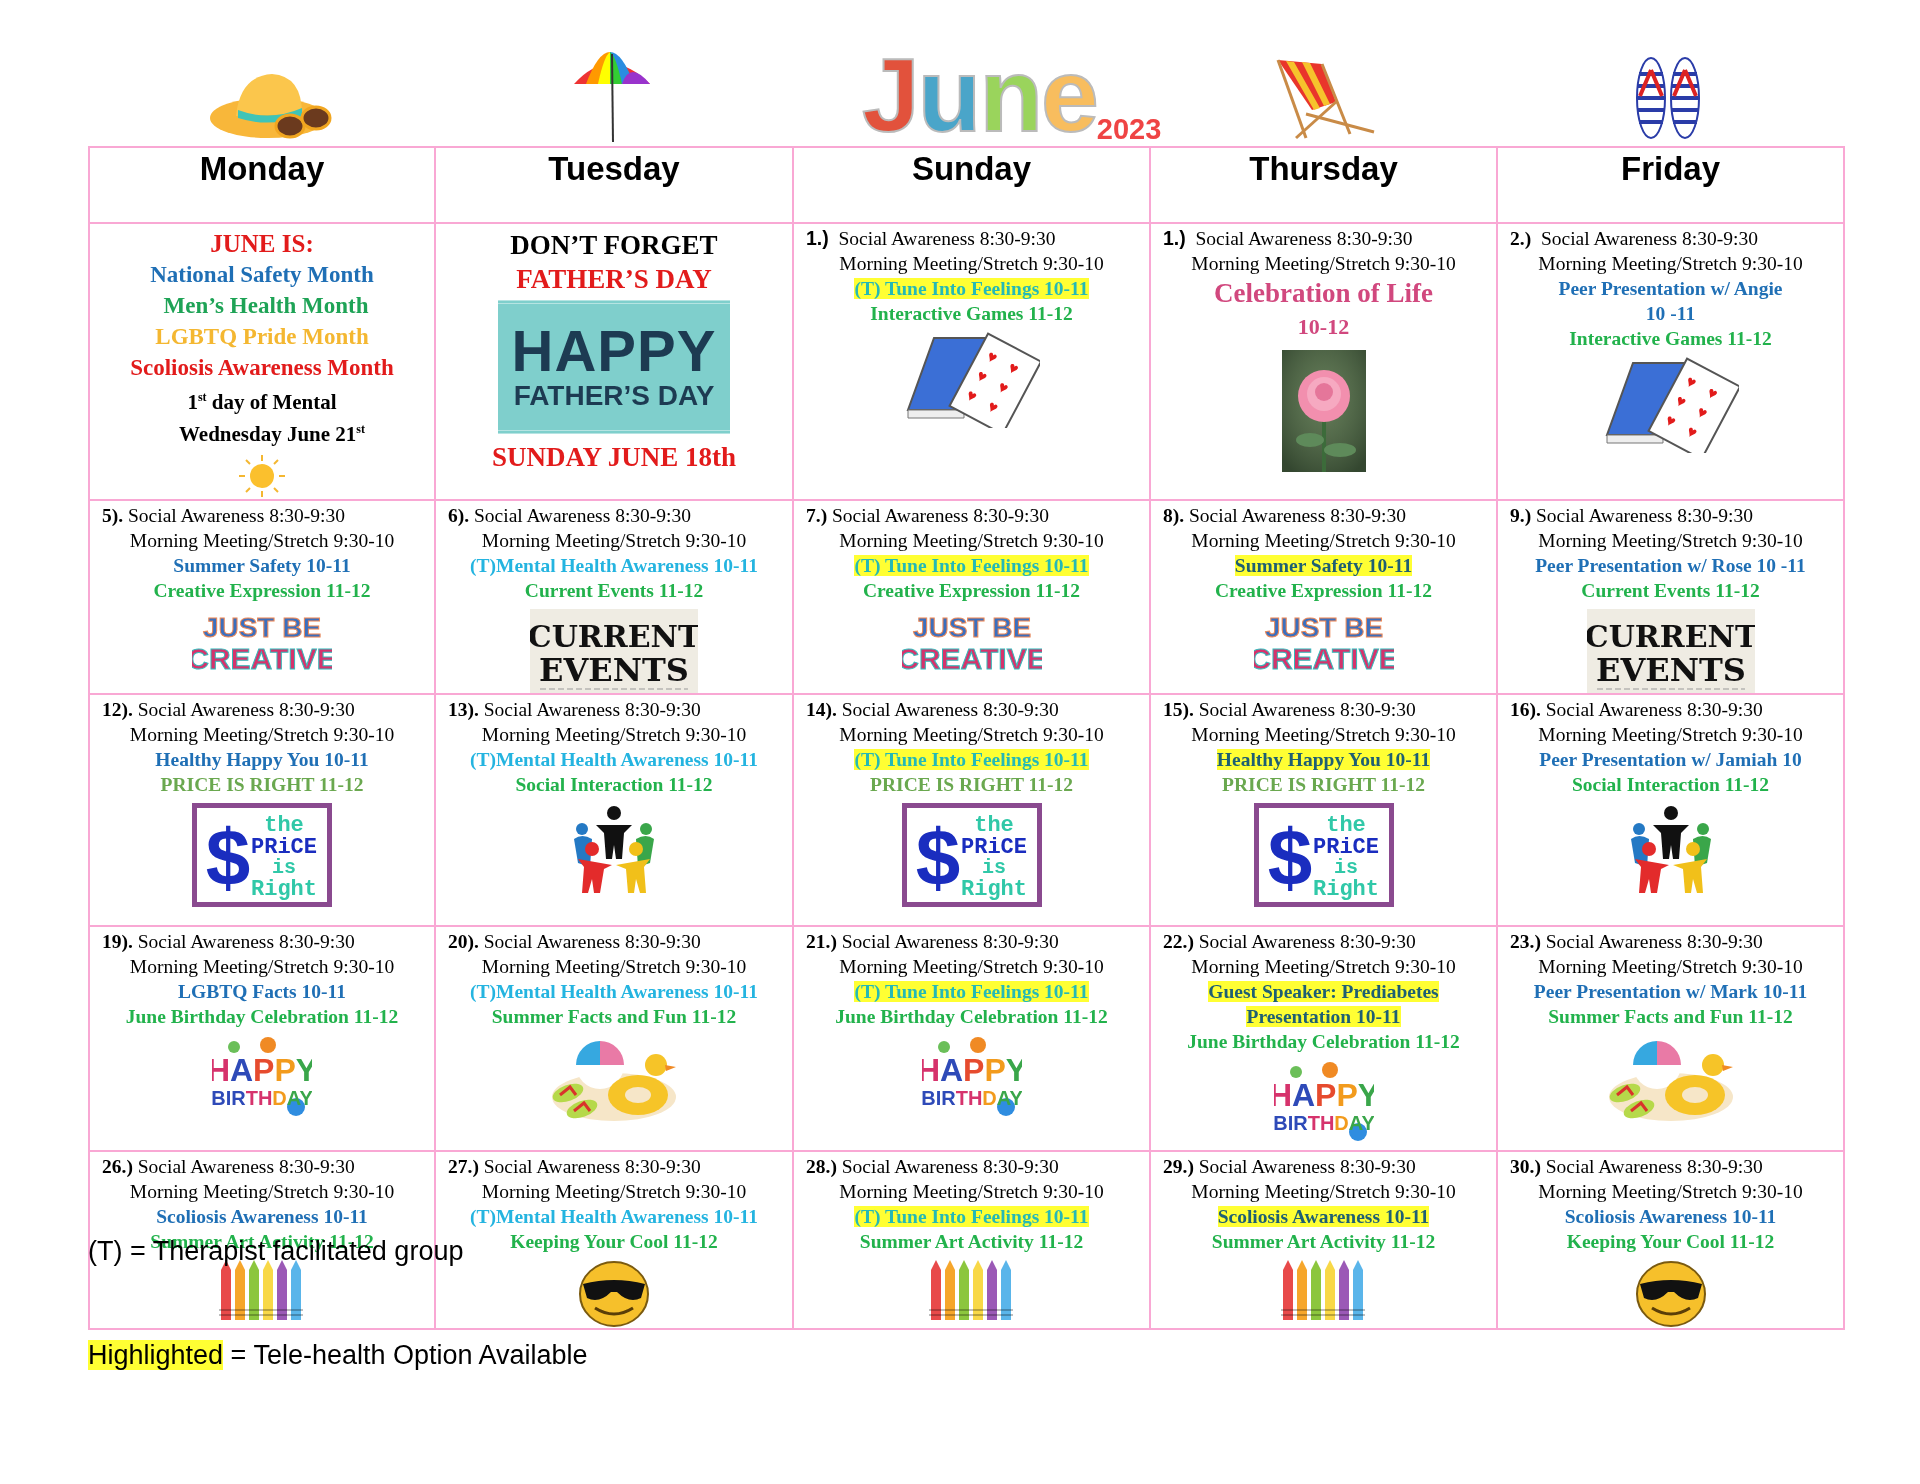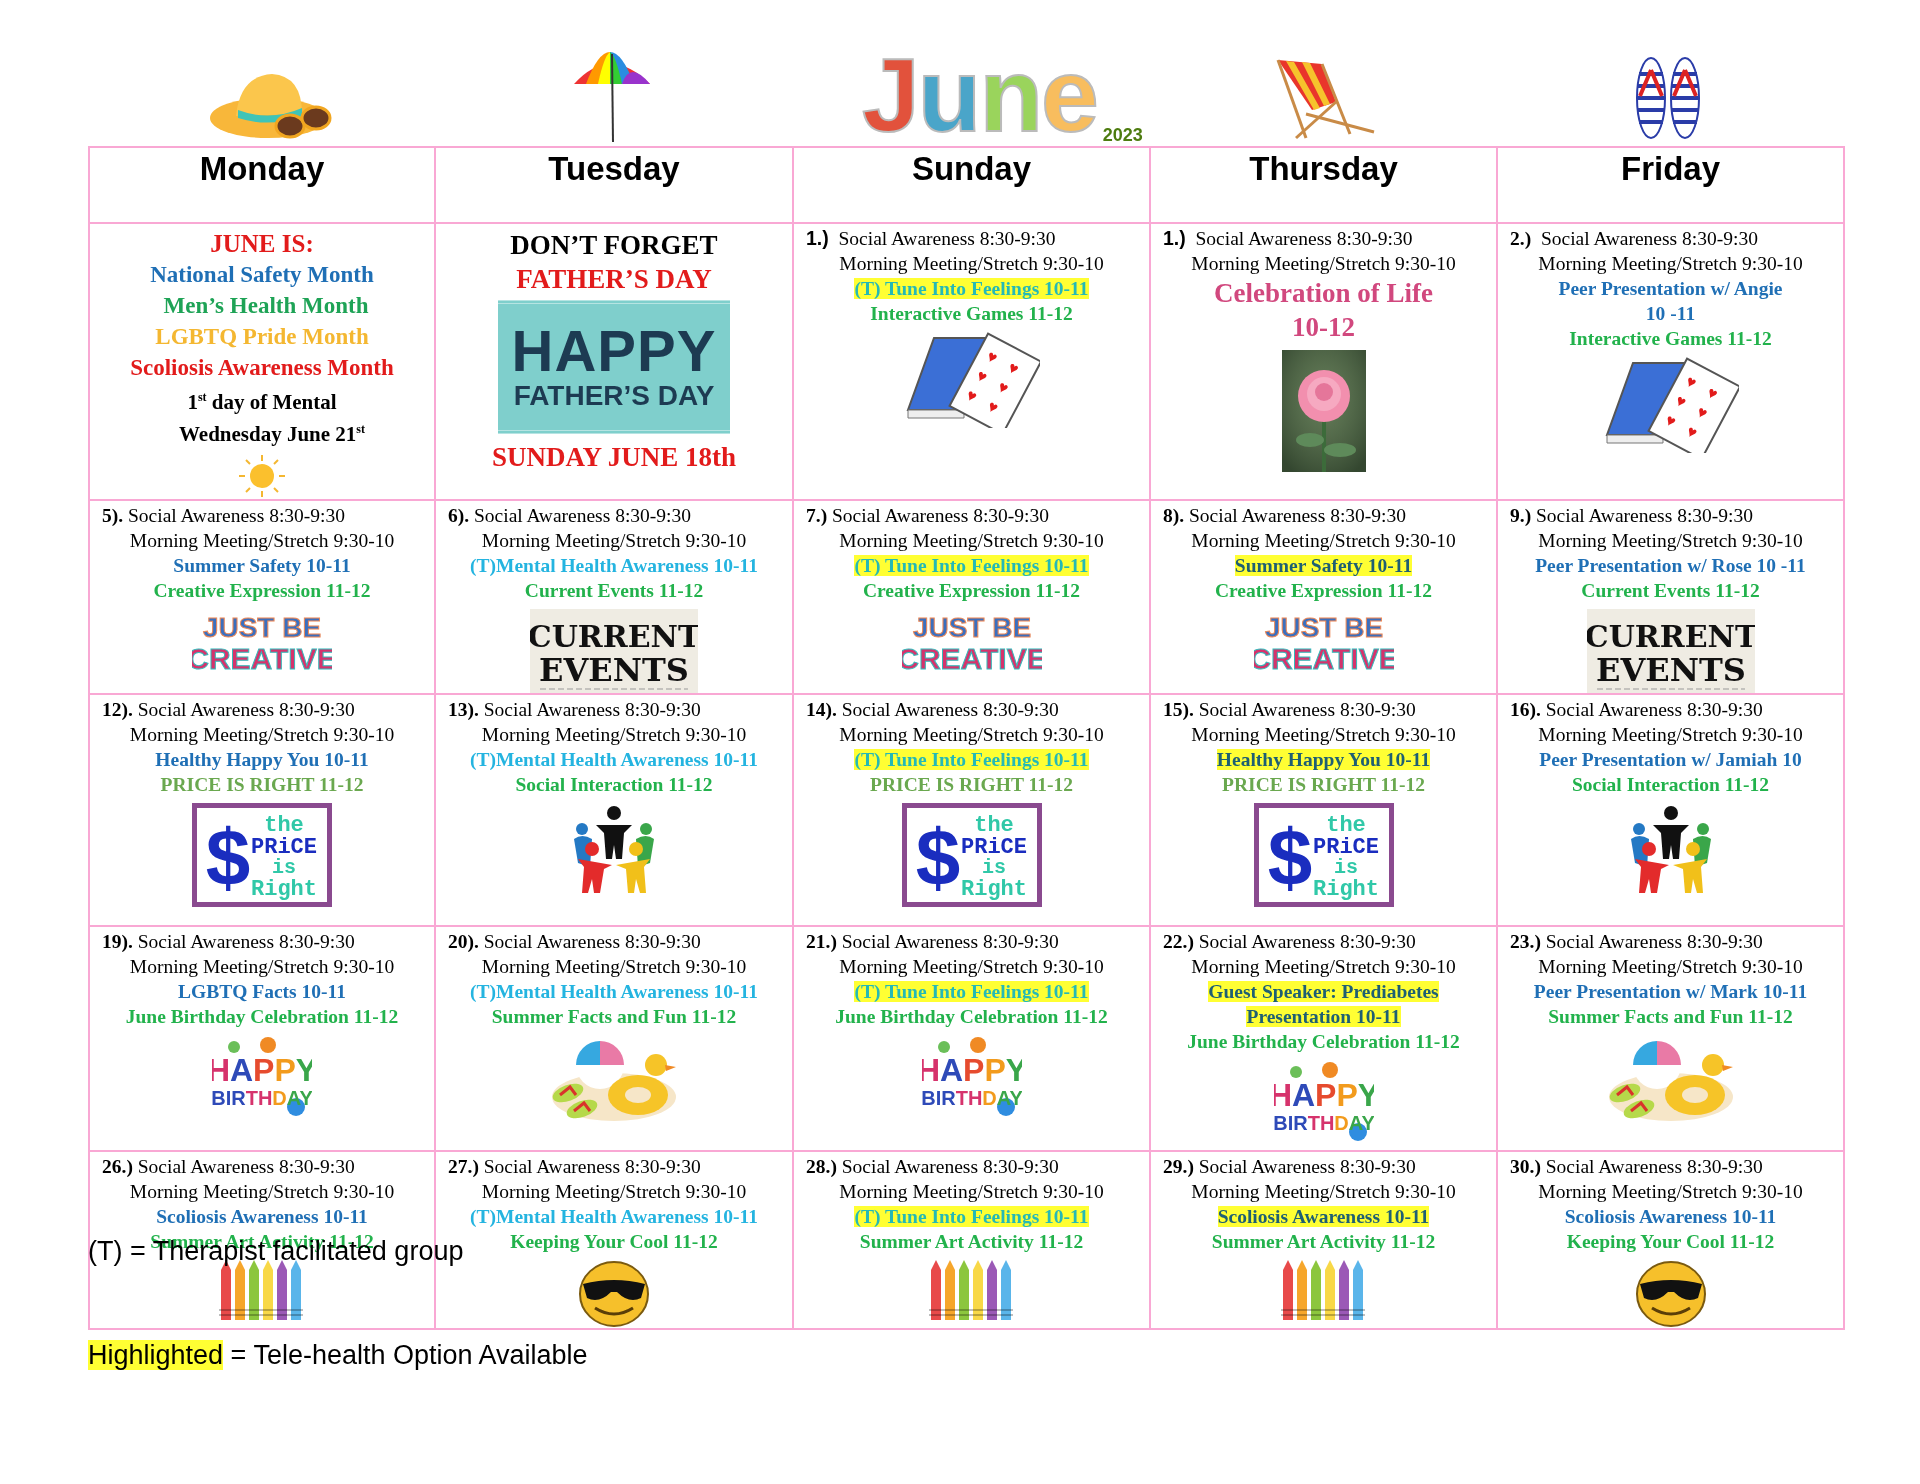--- a/index.html
+++ b/index.html
@@ -1,21 +1,21 @@
 <!DOCTYPE html>
 <html><head>
 <meta charset="utf-8">
 <style>
   html, body { margin:0; padding:0; background:#fff; }
   body { width:1920px; height:1484px; position:relative; overflow:hidden; font-family:"Liberation Serif", serif; }
   .hdr-icon { position:absolute; }
   .title-wrap { position:absolute; left:862px; top:48px; display:flex; align-items:flex-end; }
   .title-june { font-family:"Liberation Sans", sans-serif; font-weight:bold; font-size:104px; line-height:94px; letter-spacing:-2px; }
   .title-june span { -webkit-text-stroke:2px #bbb; }
-  .title-year { font-family:"Liberation Sans", sans-serif; font-weight:bold; font-size:18px; margin-left:6px; margin-bottom:-4px; color:#4d7c0f; }
+  .title-year { font-family:"Liberation Sans", sans-serif; font-weight:bold; font-size:29px; margin-bottom:-4px; color:#ef4444; }
   table.cal { position:absolute; left:88px; top:146px; border-collapse:collapse; table-layout:fixed; width:1755px; }
   table.cal td, table.cal th { border:2px solid #f9a8d4; vertical-align:top; padding:0; overflow:hidden; }
   table.cal th { height:72px; font-family:"Liberation Sans", sans-serif; font-size:33px; font-weight:bold; text-align:center; vertical-align:top; padding-top:2px; }
   .cell { text-align:center; font-size:19.5px; line-height:25px; padding-top:2px; }
   .cell .l1 { text-align:left; padding-left:12px; }
   .cell .num { font-weight:bold; }
   .cell .num.sans { font-family:"Liberation Sans", sans-serif; }
   .b { font-weight:bold; }
   .blue { color:#1f6fb5; }
   .cyan { color:#24b4e0; }
@@ -168,21 +168,21 @@
                 </g>
               </svg>
         </div>
       </div>
     </td>
     <td>
       <div class="cell">
         <div class="l1"><span class="num sans">1.)</span>&nbsp; <span>Social Awareness 8:30-9:30</span></div>
         <div>Morning Meeting/Stretch 9:30-10</div>
         <div class="b pink" style="font-size:27px;line-height:34px;">Celebration of Life</div>
-        <div class="b pink" style="font-size:27px;line-height:34px;">10-12</div>
+        <div class="b pink" style="font-size:22px;line-height:34px;">10-12</div>
         <div class="art">
           <svg width="84" height="122" viewBox="0 0 84 122">
                 <rect width="84" height="122" fill="#4f6b47"></rect>
                 <rect width="84" height="122" fill="url(#g1)"></rect>
                 <defs>
                   <radialGradient id="g1" cx="50%" cy="40%" r="70%">
                     <stop offset="0" stop-color="#7a8f6a" stop-opacity="0.5"></stop>
                     <stop offset="1" stop-color="#2d3e2a" stop-opacity="0.8"></stop>
                   </radialGradient>
                 </defs>

